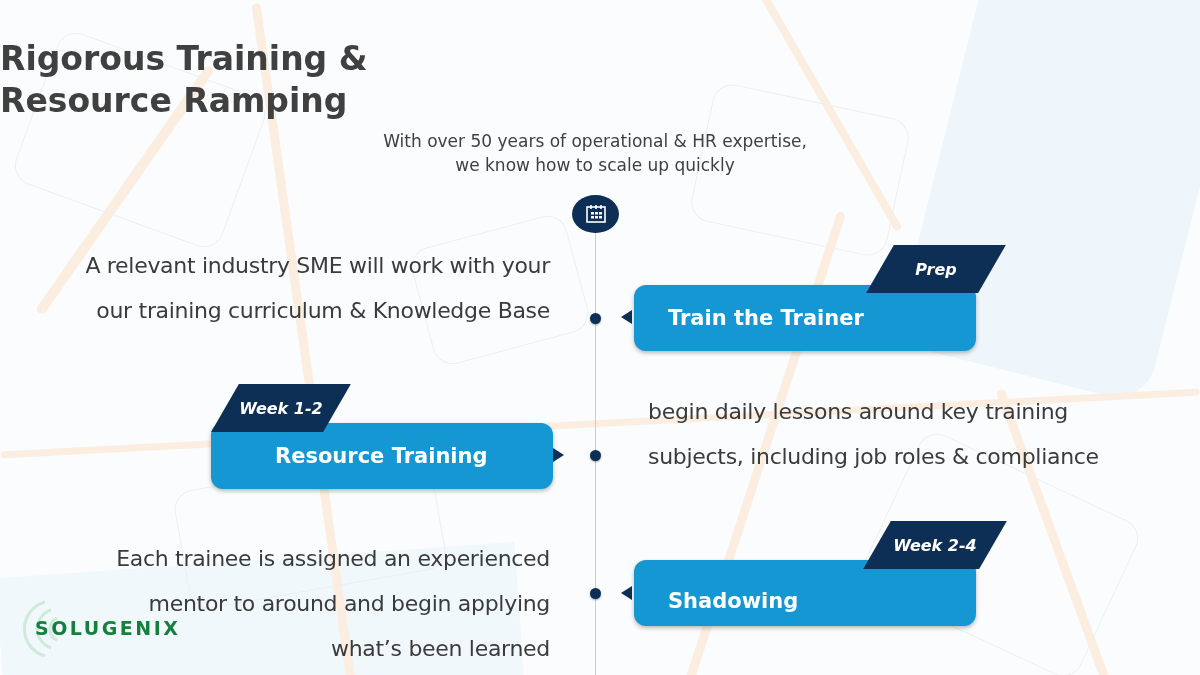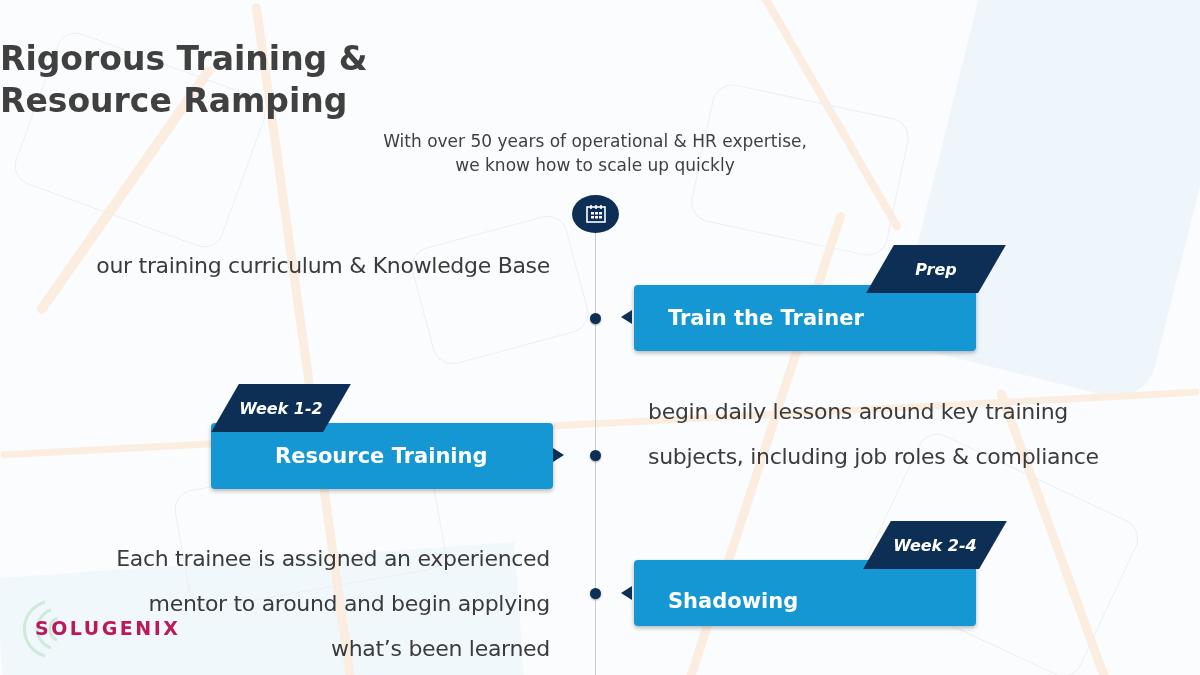--- a/index.html
+++ b/index.html
@@ -49,21 +49,21 @@
       display: flex; align-items: center; justify-content: center;
     }
     .dot {
       position: absolute; width: 11px; height: 11px; border-radius: 50%;
       background: #0e2f55; z-index: 3;
       box-shadow: 0 1px 2px rgba(0,0,0,0.35);
     }
 
     .card {
       position: absolute; width: 342px; height: 66px; background: #1597d4;
-      border-radius: 4px; z-index: 2;
+      border-radius: 12px; z-index: 2;
       box-shadow: 0 2px 4px rgba(0,0,0,0.28);
     }
     .card .label {
       position: absolute; top: 0; height: 100%; display: flex; align-items: center;
       font-family: "DejaVu Sans", sans-serif; font-weight: bold; font-size: 21px;
       color: #ffffff; white-space: nowrap;
     }
     .tag {
       position: absolute; height: 48px; z-index: 4;
       font-family: "DejaVu Sans", sans-serif; font-weight: bold; font-style: italic;
@@ -91,21 +91,21 @@
     }
     .para.right-align { text-align: right; }
     .para div { white-space: nowrap; }
 
     .logo {
       position: absolute; left: 15px; top: 598px; width: 180px; height: 60px; z-index: 2;
     }
     .logo .word {
       position: absolute; left: 20px; top: 19px;
       font-family: "DejaVu Sans", sans-serif; font-weight: bold; font-size: 19px;
-      letter-spacing: 2.5px; color: #be185d;
+      letter-spacing: 2.5px; color: #15803d;
     }
   </style>
 </head>
 <body>
 
 <div class="bg">
   <div class="river"></div>
   <div class="river2"></div>
   <div class="road" style="left:120px;top:40px;width:10px;height:300px;transform:rotate(35deg);"></div>
   <div class="road" style="left:300px;top:0px;width:9px;height:700px;transform:rotate(-8deg);"></div>
@@ -148,20 +148,21 @@
 <div class="dot" style="left:590px;top:313px;"></div>
 <div class="arrow-left" style="left:621px;top:310px;"></div>
 <div class="card" style="left:634px;top:285px;">
   <div class="label" style="left:34px;">Train the Trainer</div>
 </div>
 <div class="tag" style="left:880px;top:245px;width:112px;justify-content:center;">
   <div class="shape"></div>
   <span>Prep</span>
 </div>
 <div class="para right-align" style="left:40px;top:243px;width:510px;">
+  <div>A relevant industry SME will work with your</div>
   <div>our training curriculum &amp; Knowledge Base</div>
 </div>
 
 <div class="dot" style="left:590px;top:450px;"></div>
 <div class="arrow-right" style="left:553px;top:448px;"></div>
 <div class="card" style="left:211px;top:423px;">
   <div class="label" style="left:64px;">Resource Training</div>
 </div>
 <div class="tag" style="left:225px;top:384px;width:112px;justify-content:center;">
   <div class="shape"></div>

